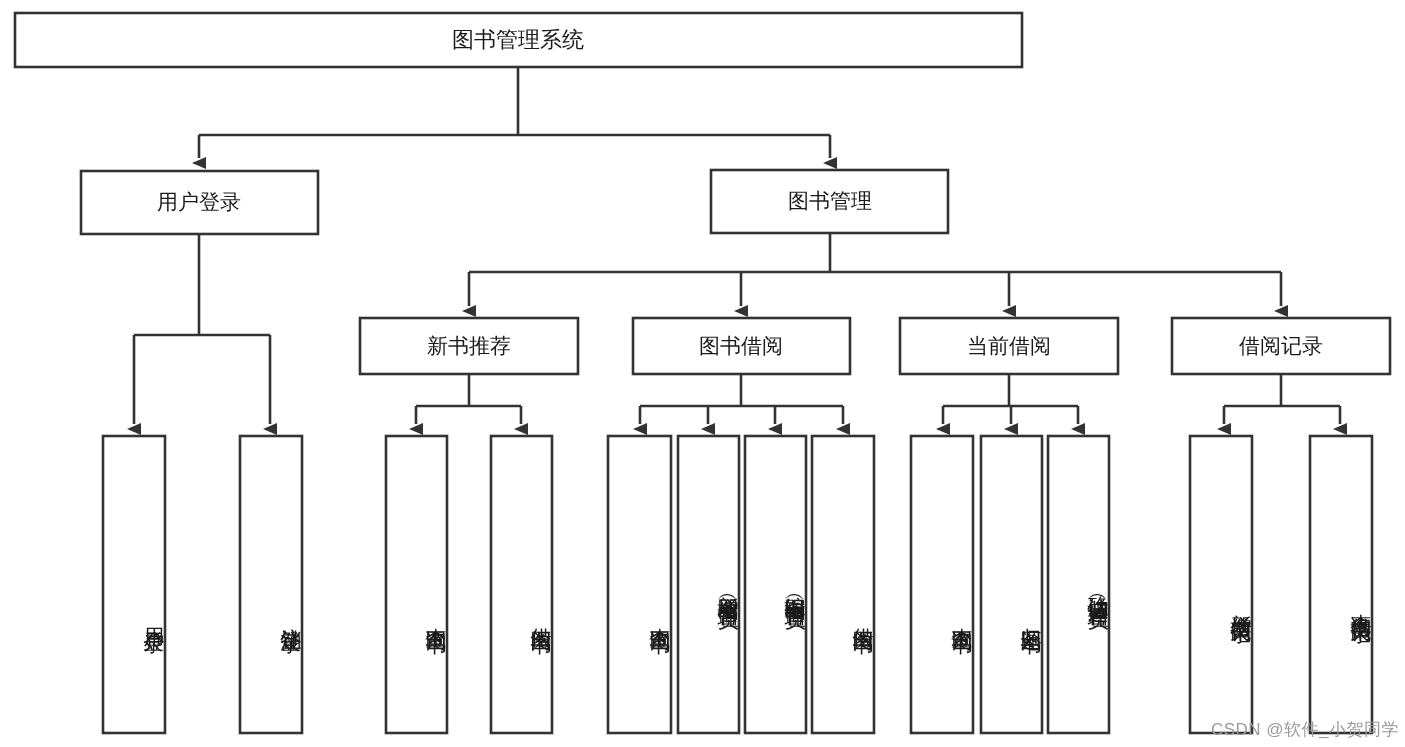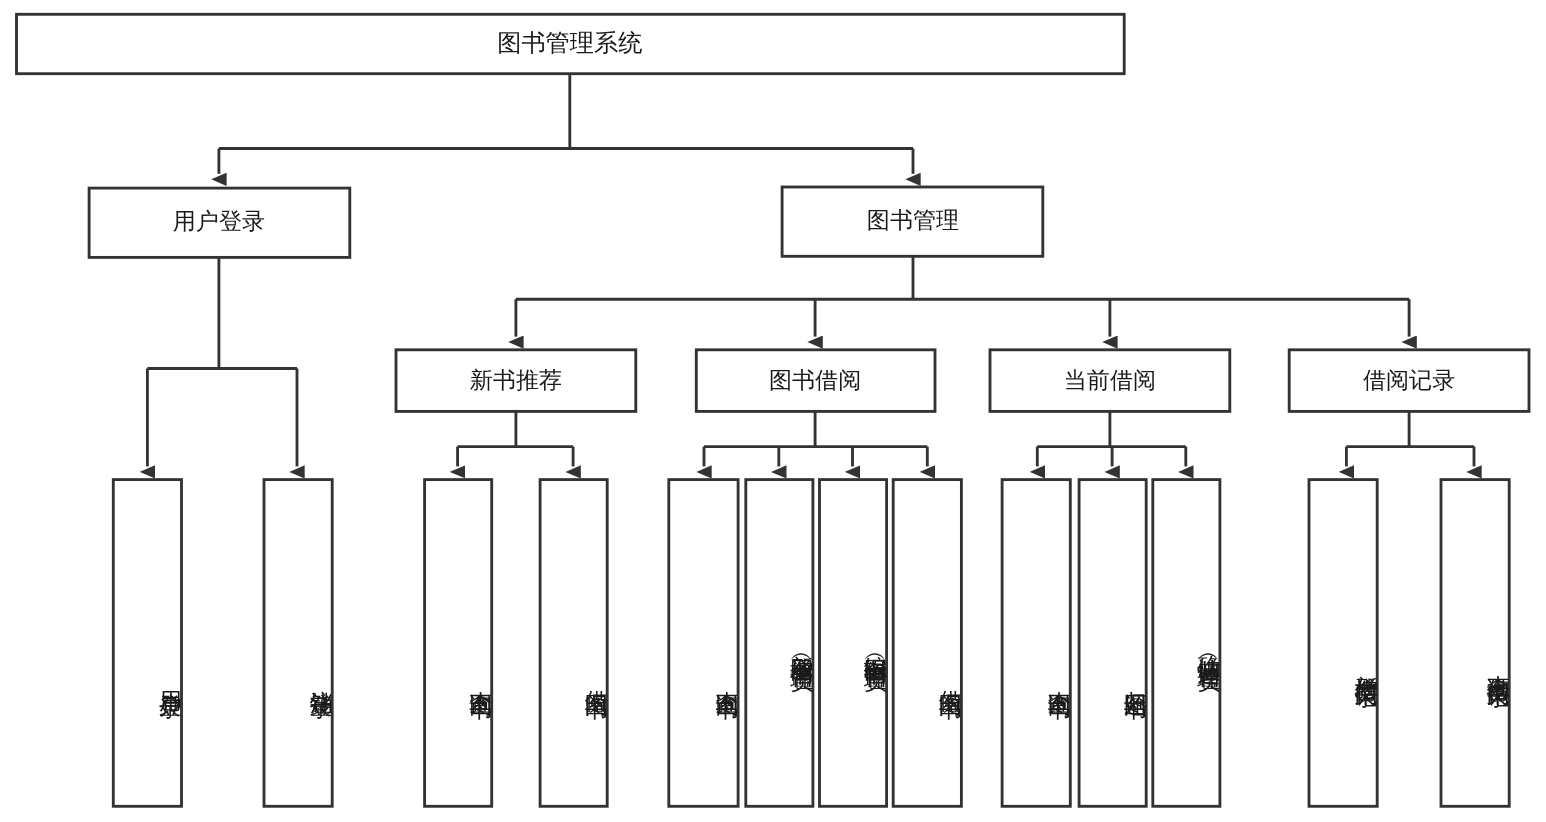--- a/index.html
+++ b/index.html
@@ -201,14 +201,15 @@
   <div class="leaf-label" style="left:911px; top:500px; width:62px; height:230px;">查询图书</div>
 
   <div class="leaf-label" style="left:981px; top:500px; width:61px; height:230px;">归还图书</div>
 
   <div class="leaf-label" style="left:1048px; top:443px; width:61px; height:290px;">确认归还（管理员）</div>
 
   <div class="leaf-label" style="left:1190px; top:473px; width:62px; height:260px;">新增借阅记录</div>
 
   <div class="leaf-label" style="left:1310px; top:473px; width:62px; height:260px;">查询借阅记录</div>
 
+  <div class="watermark">CSDN @软件_小贺同学</div>
 
 </div>
 
 </body></html>

